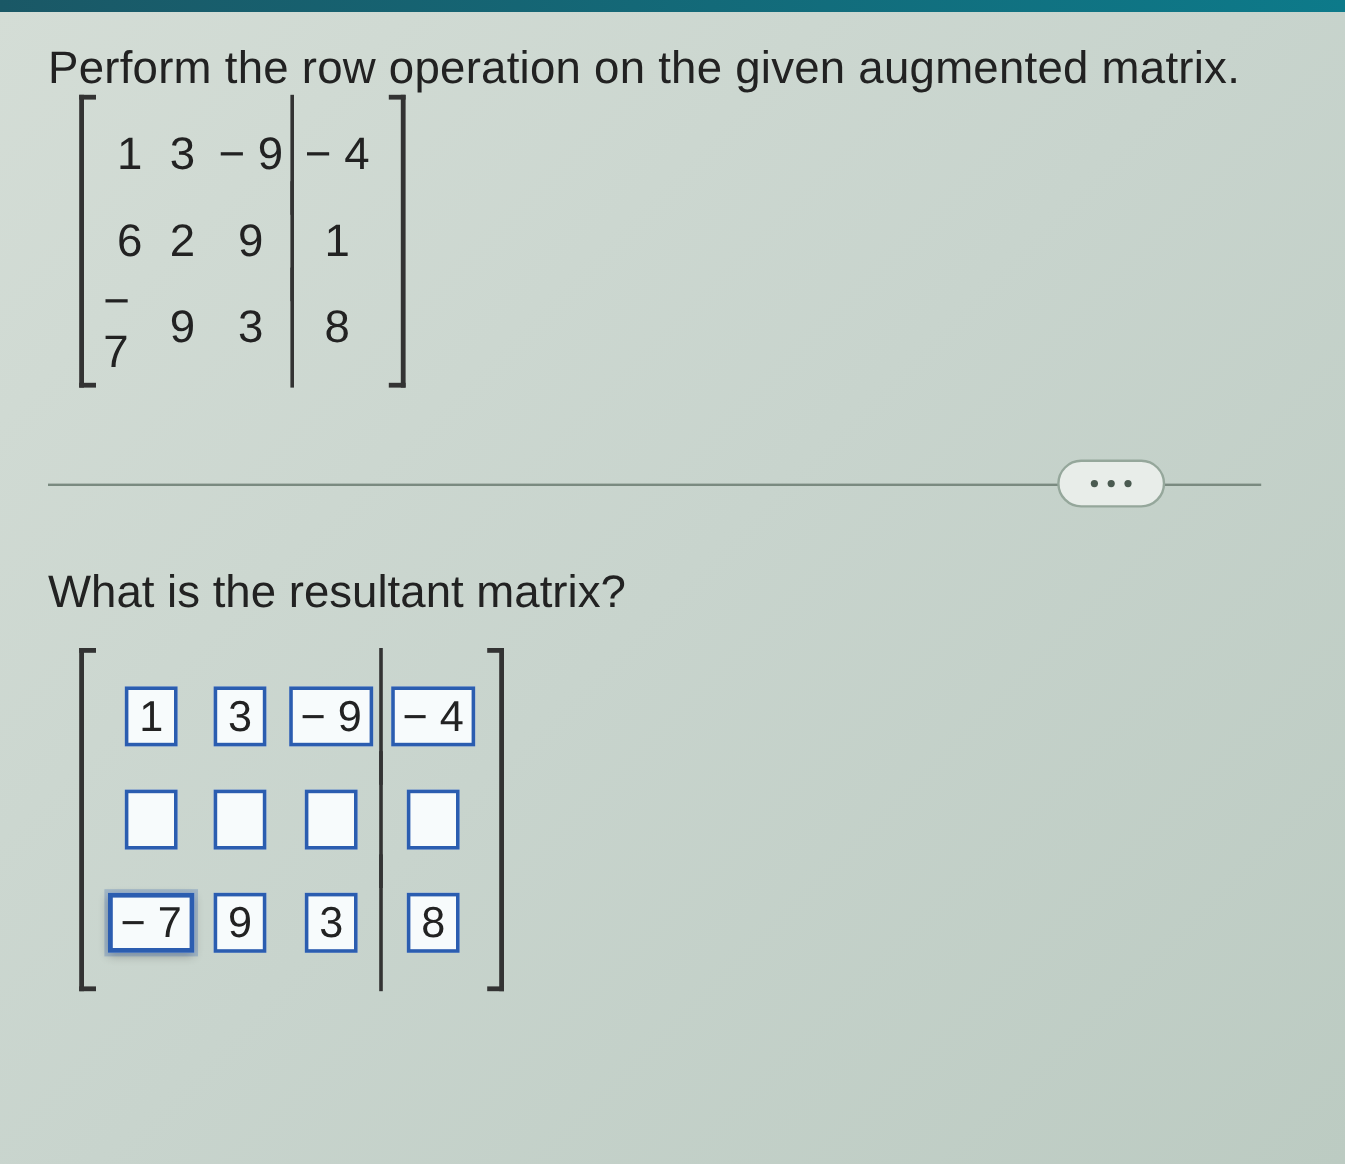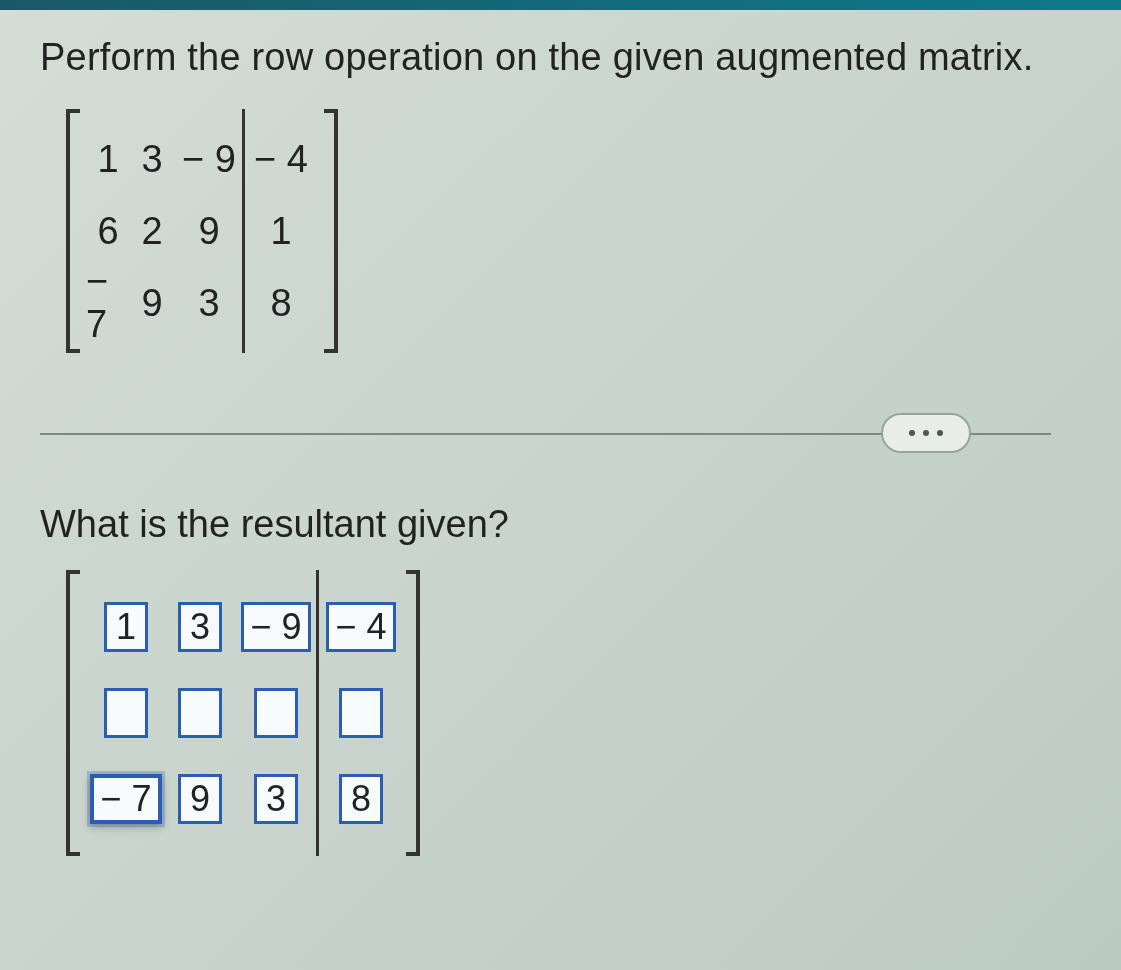--- a/index.html
+++ b/index.html
@@ -17,21 +17,20 @@
     height: 10px;
     background: linear-gradient(90deg, #1a5866, #0d7a8a);
   }
   .page {
     padding: 26px 30px 20px 40px;
     color: #222;
   }
   .prompt {
     font-size: 38px;
     font-weight: 400;
-    margin-bottom: 30px;
     letter-spacing: 0.2px;
   }
   .row-top {
     display: flex;
     align-items: center;
     gap: 110px;
     margin-left: 20px;
   }
   .matrix {
     display: flex;
@@ -214,21 +213,21 @@
 
   <div class="divider-wrap">
     <div class="divider-line"></div>
     <div class="ellipsis-btn">
       <span></span>
         <span></span>
         <span></span>
     </div>
   </div>
 
-  <div class="question">What is the resultant given?</div>
+  <div class="question">What is the resultant matrix?</div>
 
   <div class="answer-matrix">
     <div class="br-l">
         <span class="cap"></span>
       </div>
     <div class="g3x4b">
       <div class="ans-cell">
           <div class="input-box">
             <span>1</span>
           </div>

